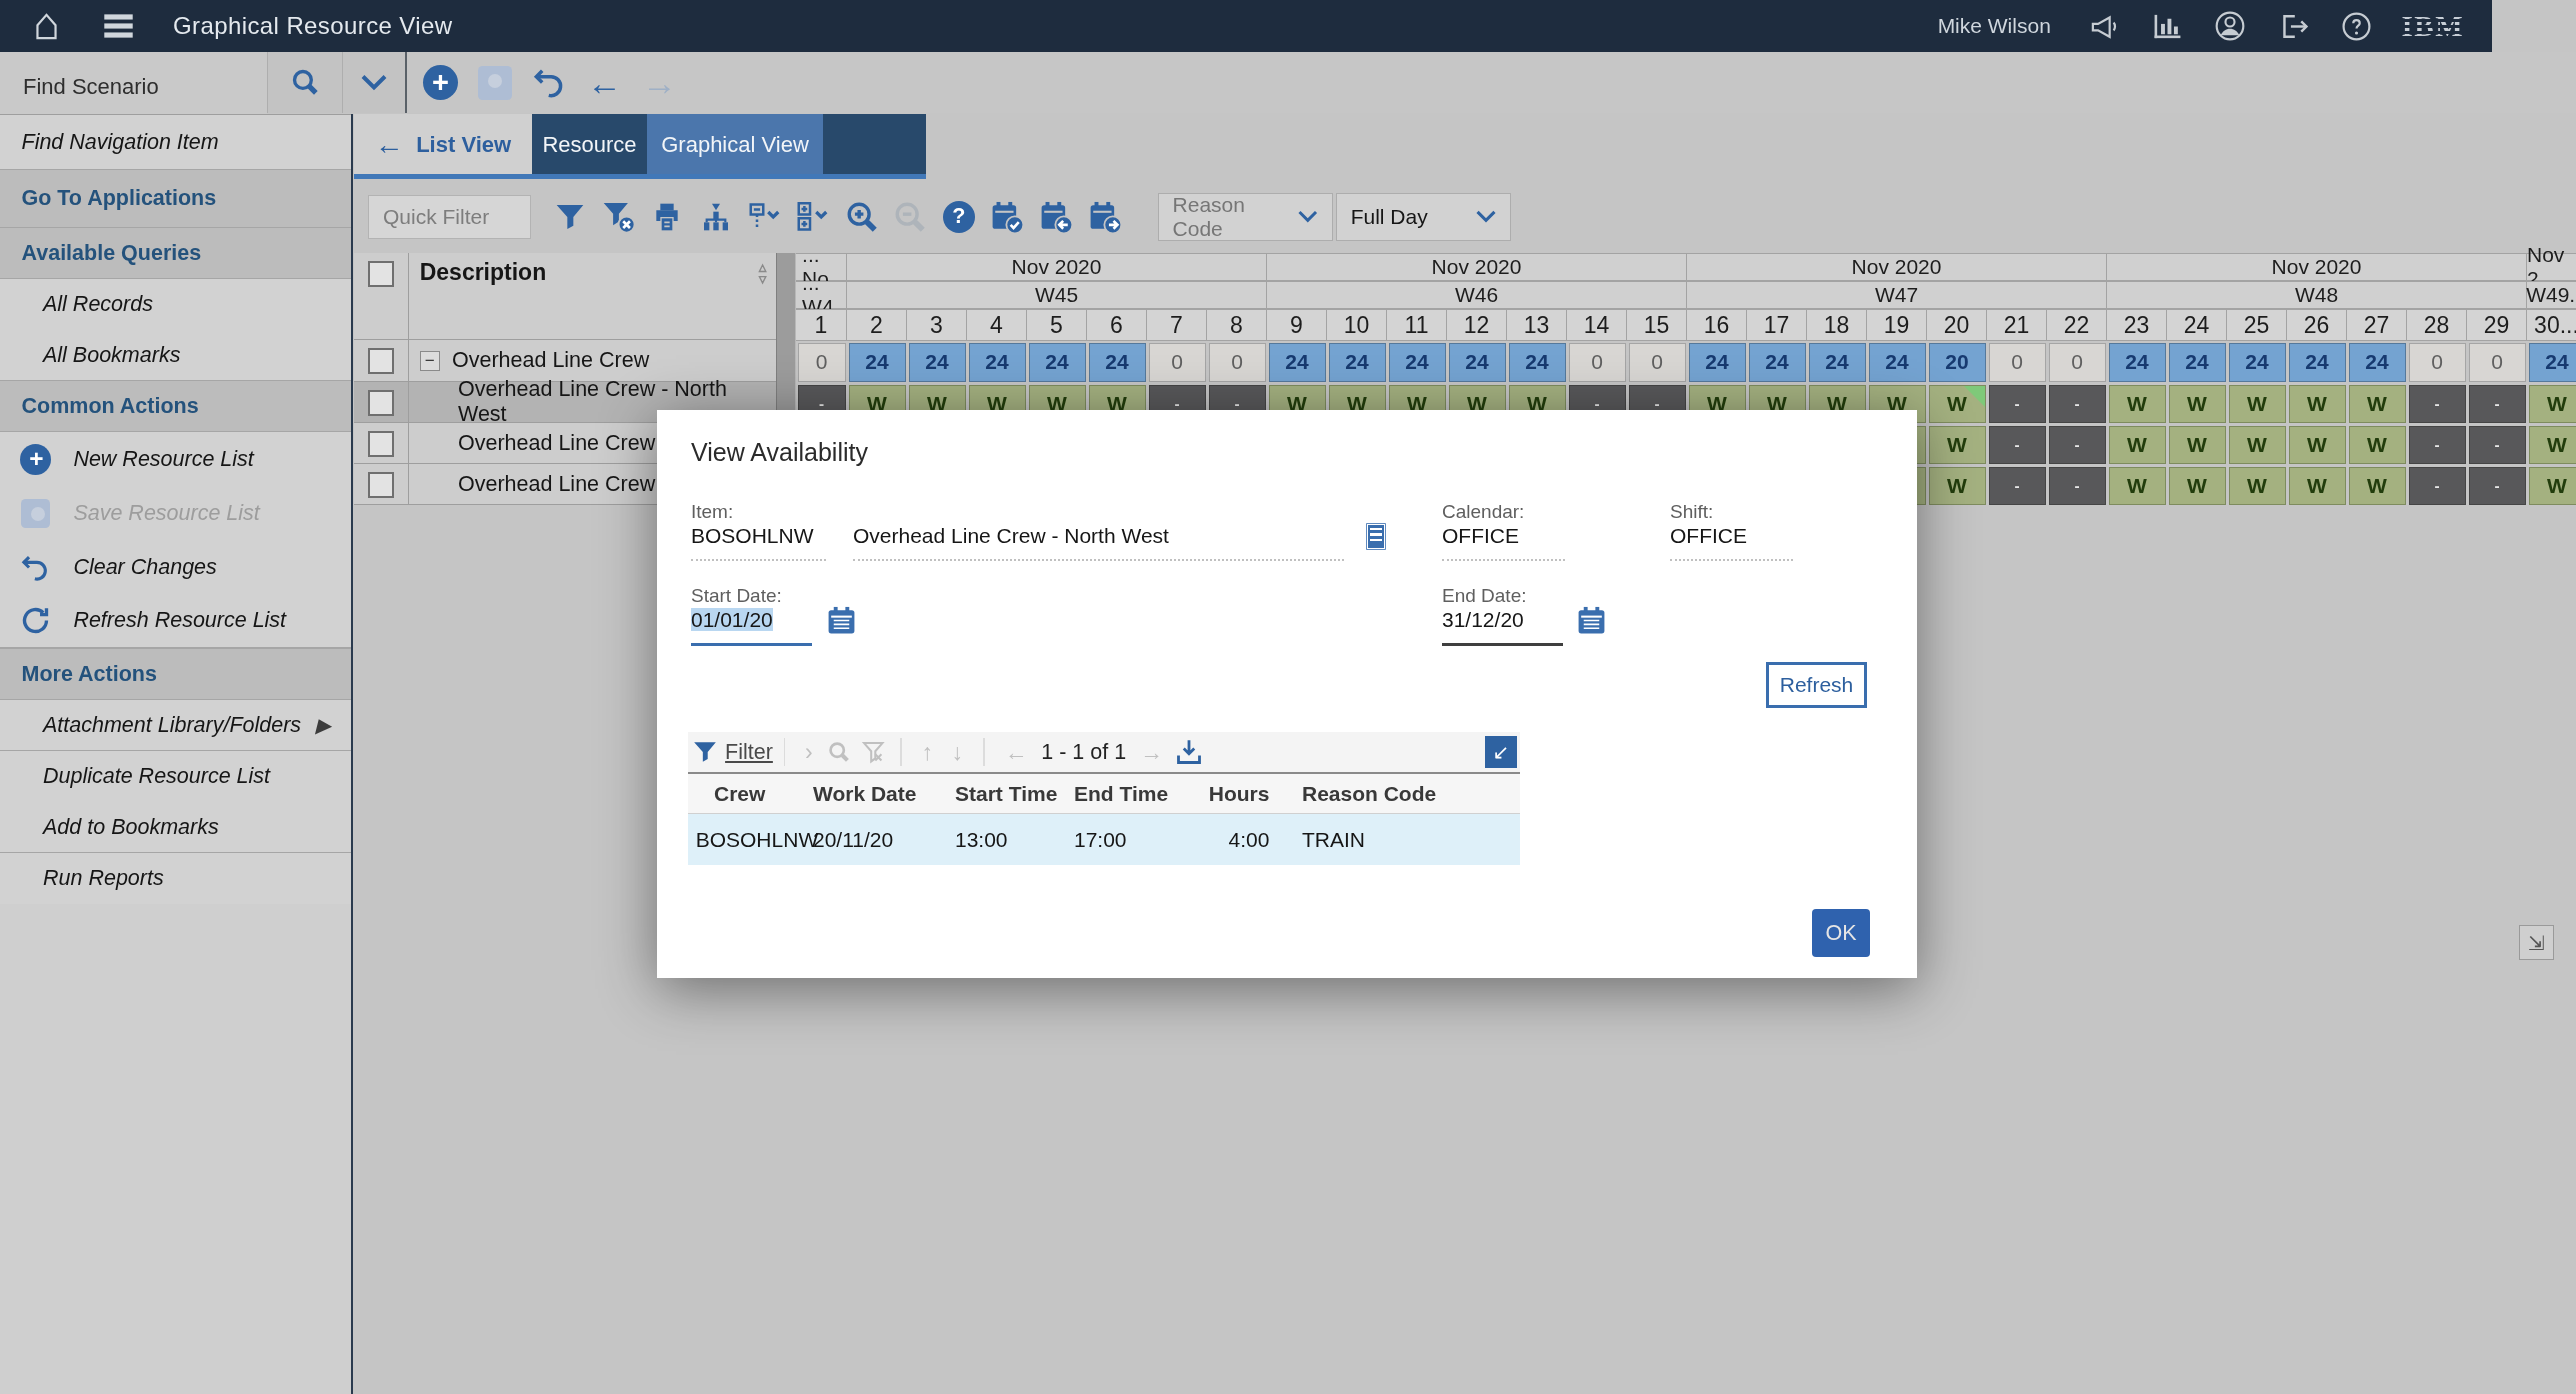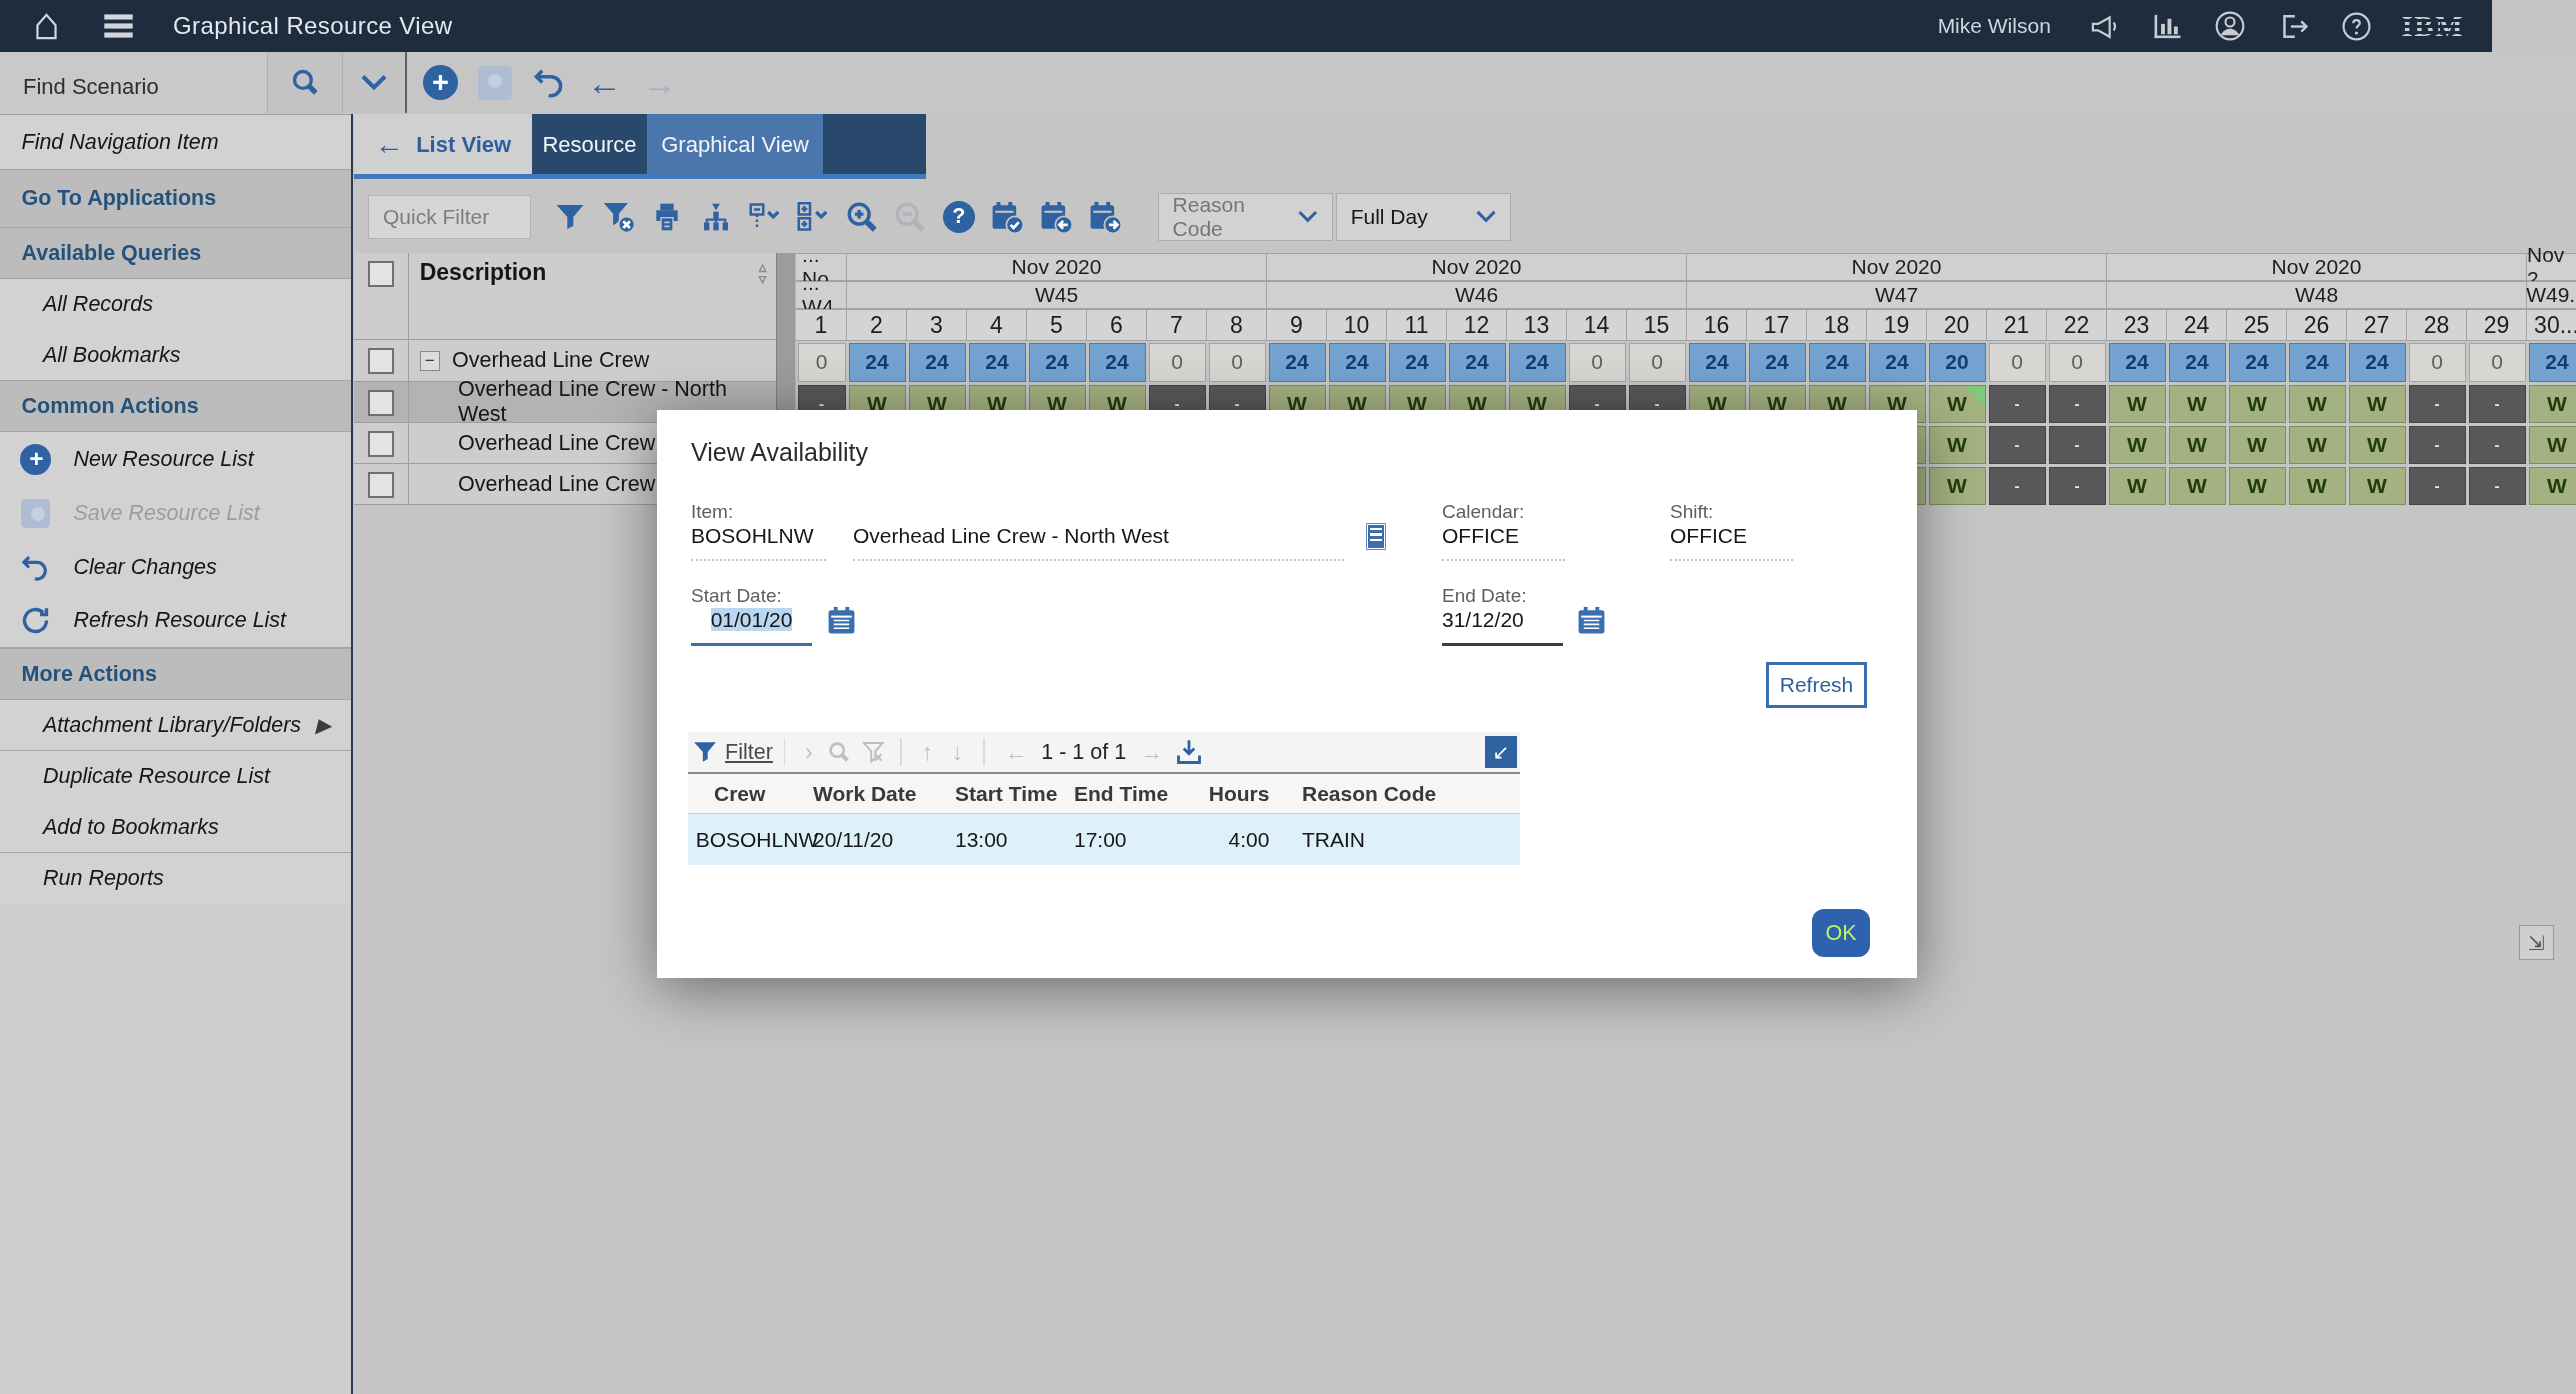--- a/index.html
+++ b/index.html
@@ -128,42 +128,42 @@
   .modal { position:absolute; left:657px; top:410px; width:1260px; height:568px; background:#ffffff;
     box-shadow:0 10.7px 54px rgba(0,0,0,.45); z-index:10; }
   .m-title { position:absolute; left:34px; top:28px; font-size:25px; color:#2b2b2b; }
   .f-label { position:absolute; font-size:19px; color:#5f5f5f; }
   .f-value { position:absolute; font-size:21px; color:#161616; border-bottom:2.3px dotted #c0c0c0; padding-bottom:10.7px; }
   .detail-icon { position:absolute; width:18.4px; height:24.5px; background:#3a6eae; border:1.5px solid #fff;
     box-shadow:0 0 0 0.8px #3a6eae; }
   .detail-icon::after { content:""; position:absolute; left:2.3px; top:3.1px; right:2.3px; height:15.3px;
     background:repeating-linear-gradient(#fff 0 2.3px, #3a6eae 2.3px 5.4px); }
   .sel-text { background:#b9d7f1; }
-  .date-underline-focus { border-bottom:3.1px solid #3a6eae !important;text-align:center; }
+  .date-underline-focus { border-bottom:3.1px solid #3a6eae !important; }
   .date-underline { border-bottom:3.1px solid #3f3f3f !important; }
   .cal-btn { position:absolute; width:34px; height:34px; display:flex; align-items:center; justify-content:center; }
   .refresh-btn { position:absolute; left:1109px; top:252px; width:101px; height:46px; background:#fff;
     border:3.1px solid #3a6eae; color:#2d5f9e; font-size:21px; display:flex; align-items:center; justify-content:center; }
   .m-table { position:absolute; left:31px; top:322px; width:832px; }
   .mt-toolbar { height:42px; background:#f4f4f4; border-bottom:2.3px solid #8a8a8a; display:flex; align-items:center;
     font-size:21.5px; color:#4a4a4a; }
   .mt-sep { width:1.5px; height:28px; background:#dcdcdc; margin:0 10.7px; }
   .mt-ico { width:34px; display:flex; justify-content:center; align-items:center; }
   .filter-link { text-decoration:underline; color:#4a4a4a; margin-left:3.1px; }
   .pg-arrow { font-size:23px; color:#c0c0c0; padding:0 9.2px; }
   .pg-text { font-size:21.5px; color:#222; padding:0 4.6px; }
   .corner-blue { width:32px; height:32px; background:#2e62a1; color:#fff; display:flex; align-items:center;
     justify-content:center; font-size:20px; margin-left:auto; margin-right:3.1px; }
   .mt-head { height:40px; background:#f6f6f6; border-bottom:1.5px solid #d0d0d0; display:flex; align-items:center;
     font-weight:bold; font-size:21px; color:#393939; }
   .mt-row { height:51px; background:#def0f9; display:flex; align-items:center; font-size:21px; color:#161616; }
   .c0{width:125px; padding-left:26px;} .c1{width:142px;} .c2{width:119px;} .c3{width:119px;}
   .c4{width:81px; text-align:right; padding-right:4.6px;} .c5{width:246px; padding-left:28px;}
-  .ok-btn { position:absolute; left:1155px; top:499px; width:58px; height:48px; background:#2f62ae; color:#bef264;
-    font-size:21.5px; display:flex; align-items:center; justify-content:center; border-radius:12px; }
+  .ok-btn { position:absolute; left:1155px; top:499px; width:58px; height:48px; background:#2f62ae; color:#e5e5e5;
+    font-size:21.5px; display:flex; align-items:center; justify-content:center; border-radius:4px; }
 
   svg { display:block; }
 </style>
 </head>
 <body>
 
 <div class="app-header">
   <span class="hd-icon hd-home">
     <svg width="31" height="31" viewBox="0 0 24 24" fill="none" stroke="#d0d6dc" stroke-width="1.7">
         <path d="M5 11 L12 3 L19 11 V21 H5 Z"></path>

